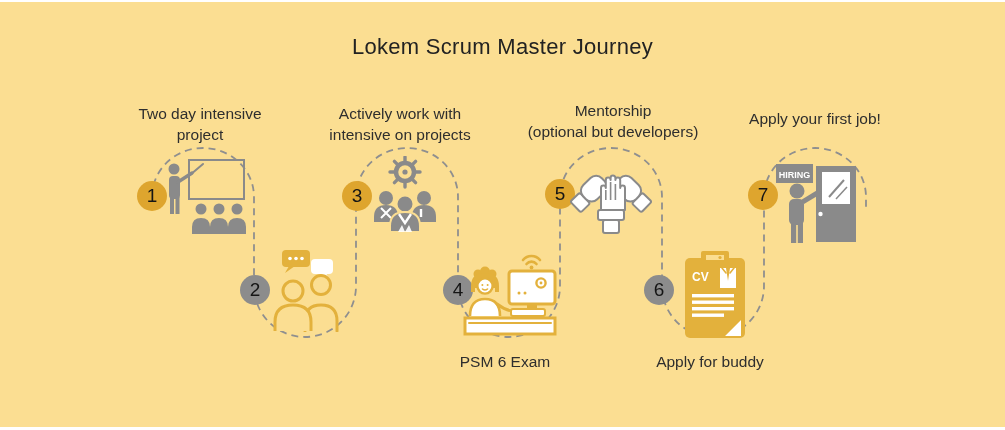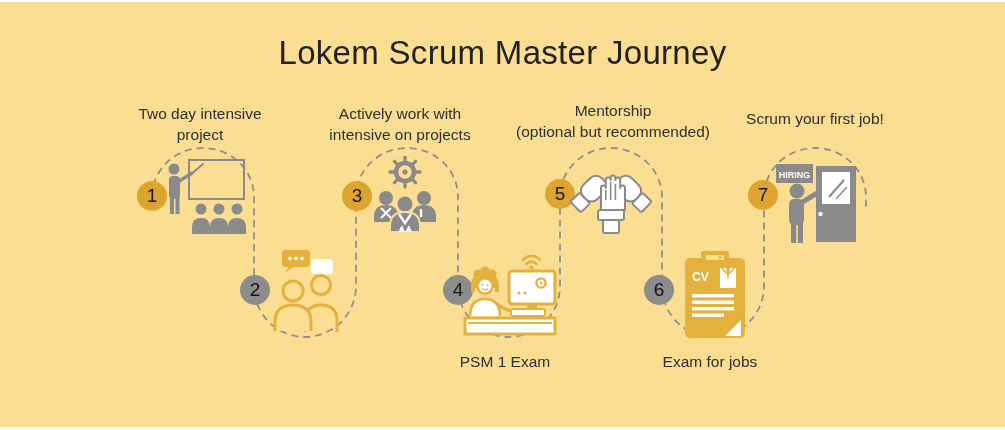--- a/index.html
+++ b/index.html
@@ -8,21 +8,21 @@
   }
   *{margin:0;padding:0;box-sizing:border-box;}
   body{background:#fff;font-family:"Liberation Sans", sans-serif;}
   .canvas{
     position:relative;width:1005px;height:430px;overflow:hidden;
     background:var(--background);
     box-shadow:inset 0 2px 0 #fff, inset 0 -3px 0 #fff;
   }
   .title{
     position:absolute;left:0;top:34px;width:1005px;text-align:center;
-    font-size:33px;font-weight:500;color:#222;letter-spacing:.3px;
+    font-size:22px;font-weight:500;color:#222;letter-spacing:.3px;
   }
   .journey-path{position:absolute;left:0;top:0;}
   .step-label{
     position:absolute;text-align:center;font-size:15.5px;line-height:1.38;
     color:var(--text);white-space:pre-line;
   }
   .num-circle{
     position:absolute;width:30px;height:30px;border-radius:50%;
     display:flex;align-items:center;justify-content:center;
     font-size:19px;font-weight:500;color:#151515;
@@ -49,25 +49,25 @@
     <path d="M152,197 A51,49 0 0 1 254,197 L254,286 A51,51 0 0 0 356,286
          L356,197 A51,49 0 0 1 458,197 L458,286 A51,51 0 0 0 560,286
          L560,197 A51,49 0 0 1 662,197 L662,286 A51,51 0 0 0 764,286
          L764,197 A51,49 0 0 1 866,197 L866,208" fill="none" stroke="var(--path-gray)" stroke-width="1.8" stroke-dasharray="7 5"></path>
   </svg>
 
   <div class="step-label" style="left:95px;top:103px;width:210px">Two day intensive
 project</div>
   <div class="step-label" style="left:293px;top:103px;width:214px">Actively work with
 intensive on projects</div>
-  <div class="step-label" style="left:400px;top:351px;width:210px">PSM 1 Exam</div>
+  <div class="step-label" style="left:400px;top:351px;width:210px">PSM 6 Exam</div>
   <div class="step-label" style="left:496px;top:100px;width:234px">Mentorship
-(optional but recommended)</div>
-  <div class="step-label" style="left:605px;top:351px;width:210px">Exam for jobs</div>
-  <div class="step-label" style="left:710px;top:108px;width:210px">Scrum your first job!</div>
+(optional but developers)</div>
+  <div class="step-label" style="left:605px;top:351px;width:210px">Apply for buddy</div>
+  <div class="step-label" style="left:710px;top:108px;width:210px">Apply your first job!</div>
 
   <div class="num-circle gold" style="left:137px;top:181px">
       <span>1</span>
     </div>
   <div class="num-circle gray" style="left:240px;top:275px">
       <span>2</span>
     </div>
   <div class="num-circle gold" style="left:342px;top:181px">
       <span>3</span>
     </div>

